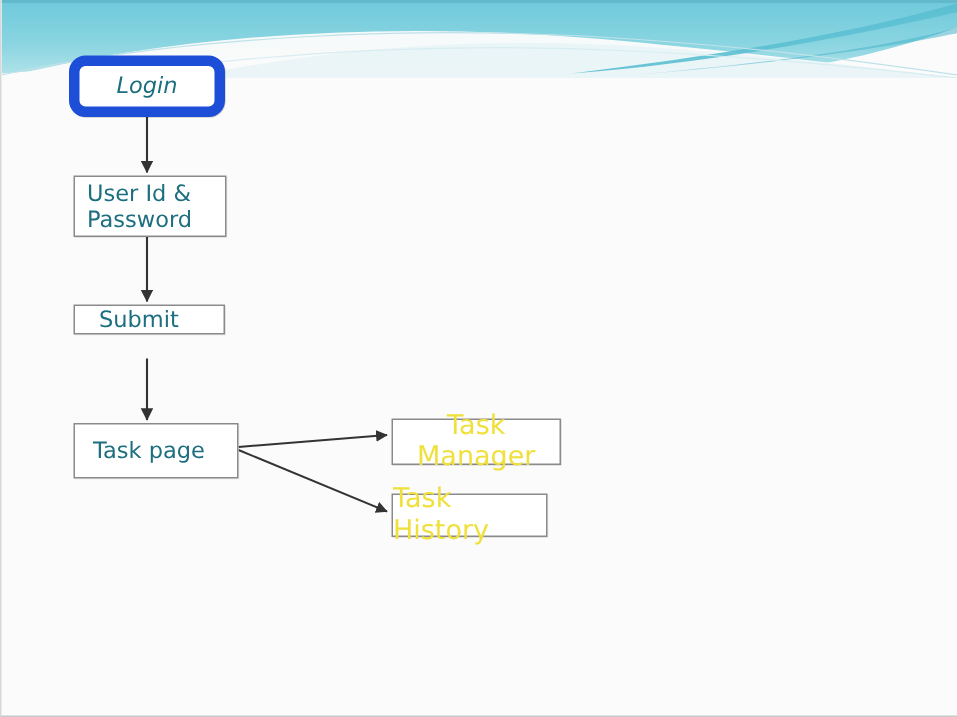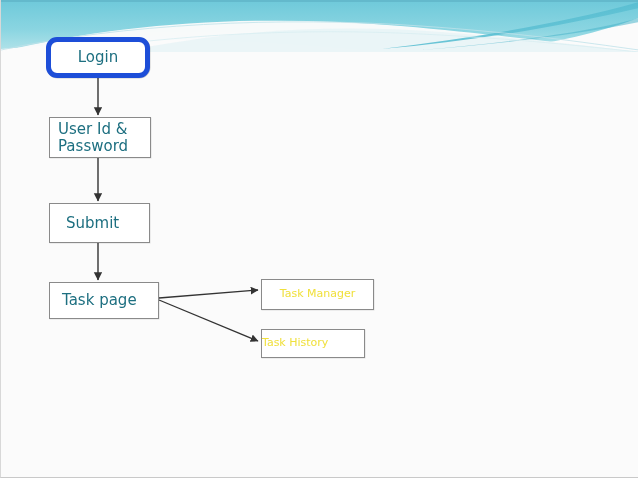--- a/index.html
+++ b/index.html
@@ -49,36 +49,37 @@
     align-items: center;
   }
   .node .node-label {
     display: block;
     width: 100%;
     line-height: 1.12;
     white-space: pre-line;
   }
   
   .node-rounded {
-    border: 5px solid #1d4ed8;
+    border: 7px solid #1d4ed8;
     border-radius: 11px;
     box-shadow: 0.5px 0.5px 0 rgba(0,0,0,0.18);
+    font-style: italic;
   }
   
   .node-rect {
     border: 1px solid #8a8a8a;
     box-shadow: 0.5px 0.5px 0 rgba(0,0,0,0.12);
   }
   .teal-text {
     color: #1d6f80;
     font-size: 15px;
   }
   .yellow-text {
     color: #f0e03c;
-    font-size: 11px;
+    font-size: 18px;
   }
   .align-center { justify-content: center; }
   .align-left   { justify-content: flex-start; }
   .pad-left     { padding-left: 8px; }
   .pad-left-sm  { padding-left: 10px; }
 
   #connectors {
     position: absolute;
     left: 0;
     top: 0;
@@ -141,21 +142,21 @@
 
     <div class="node node-rounded align-center" style="left:45px; top:37px; width:104px; height:41px;">
       <span class="node-label teal-text" style="text-align:center;">Login</span>
     </div>
 
     <div class="node node-rect align-left pad-left" style="left:48px; top:117px; width:102px; height:41px;">
       <span class="node-label teal-text" style="text-align:left;">User Id &amp;
 Password</span>
     </div>
 
-    <div class="node node-rect align-left pad-left-sm" style="left:48px; top:203px; width:101px; height:40px;">
+    <div class="node node-rect align-left pad-left-sm" style="left:48px; top:203px; width:101px; height:20px;">
       <span class="node-label teal-text" style="text-align:left; padding-left:6px;">Submit</span>
     </div>
 
     <div class="node node-rect align-left pad-left" style="left:48px; top:282px; width:110px; height:37px;">
       <span class="node-label teal-text" style="text-align:left; padding-left:4px;">Task page</span>
     </div>
 
     <div class="node node-rect align-center" style="left:260px; top:279px; width:113px; height:31px;">
       <span class="node-label yellow-text" style="text-align:center;">Task Manager</span>
     </div>

